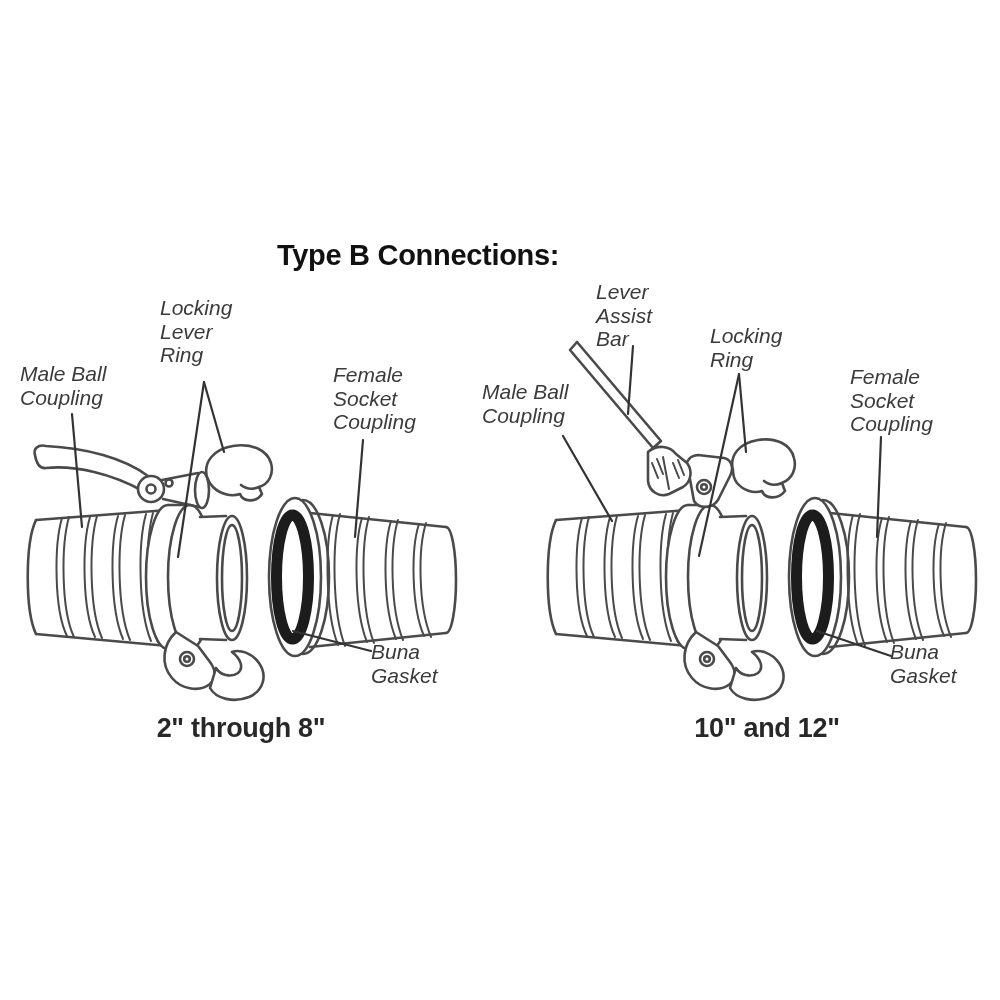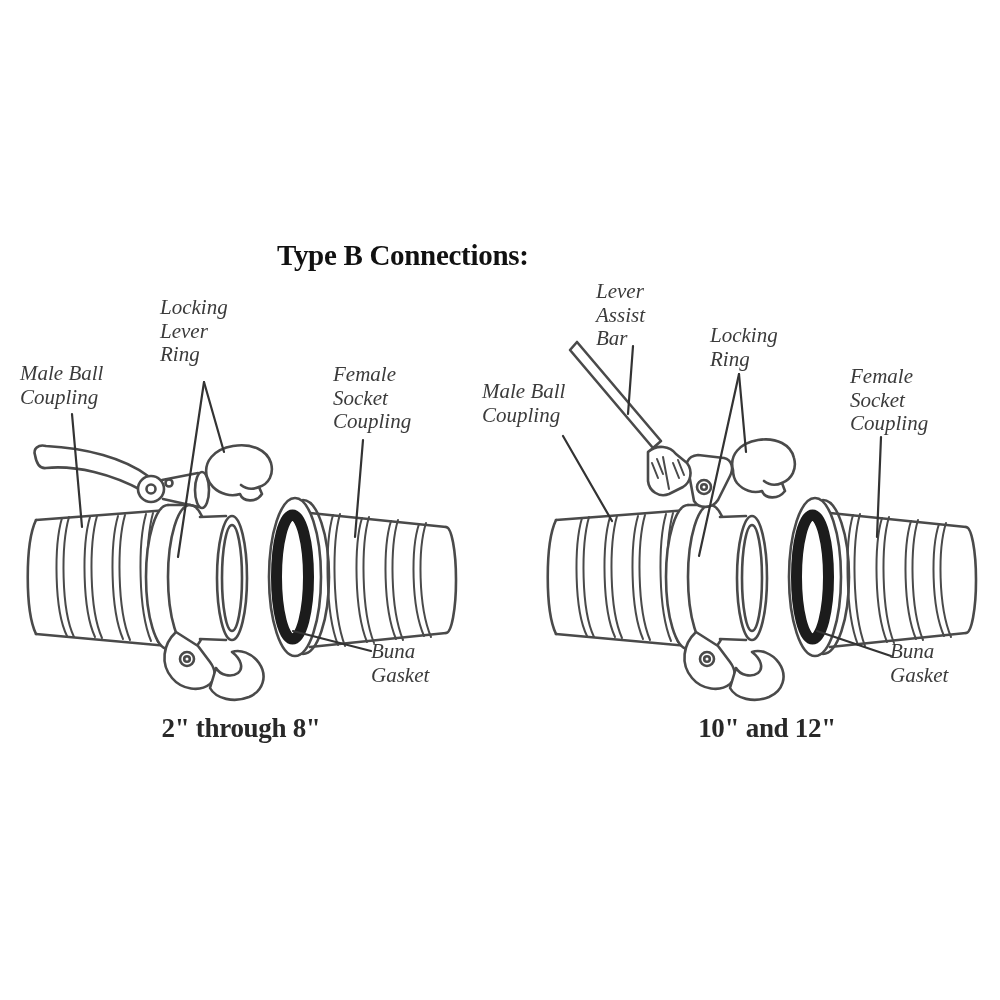--- a/index.html
+++ b/index.html
@@ -1,18 +1,18 @@
 <!DOCTYPE html>
 <html style="--line: #4a4a4a; --leader: #333333; --gasket: #1c1c1c; --label_text: #3b3b3b; --title_text: #111111; --caption_text: #282828; --background: #ffffff;"><head>
 <meta charset="utf-8">
 <style>
   html,body{margin:0;padding:0;background:#fff;}
   .stage{
     position:relative;width:1000px;height:1000px;background:var(--background,#fff);
-    font-family:Liberation Serif, serif;overflow:hidden;
+    font-family:Liberation Sans, sans-serif;overflow:hidden;
   }
   .title{
     position:absolute;left:277px;top:239px;
     font-weight:bold;font-size:29px;letter-spacing:-0.3px;
     color:var(--title_text,#111);
   }
   .label{
     position:absolute;font-style:italic;font-size:21px;line-height:23.5px;
     color:var(--label_text,#3b3b3b);white-space:pre-line;
   }

